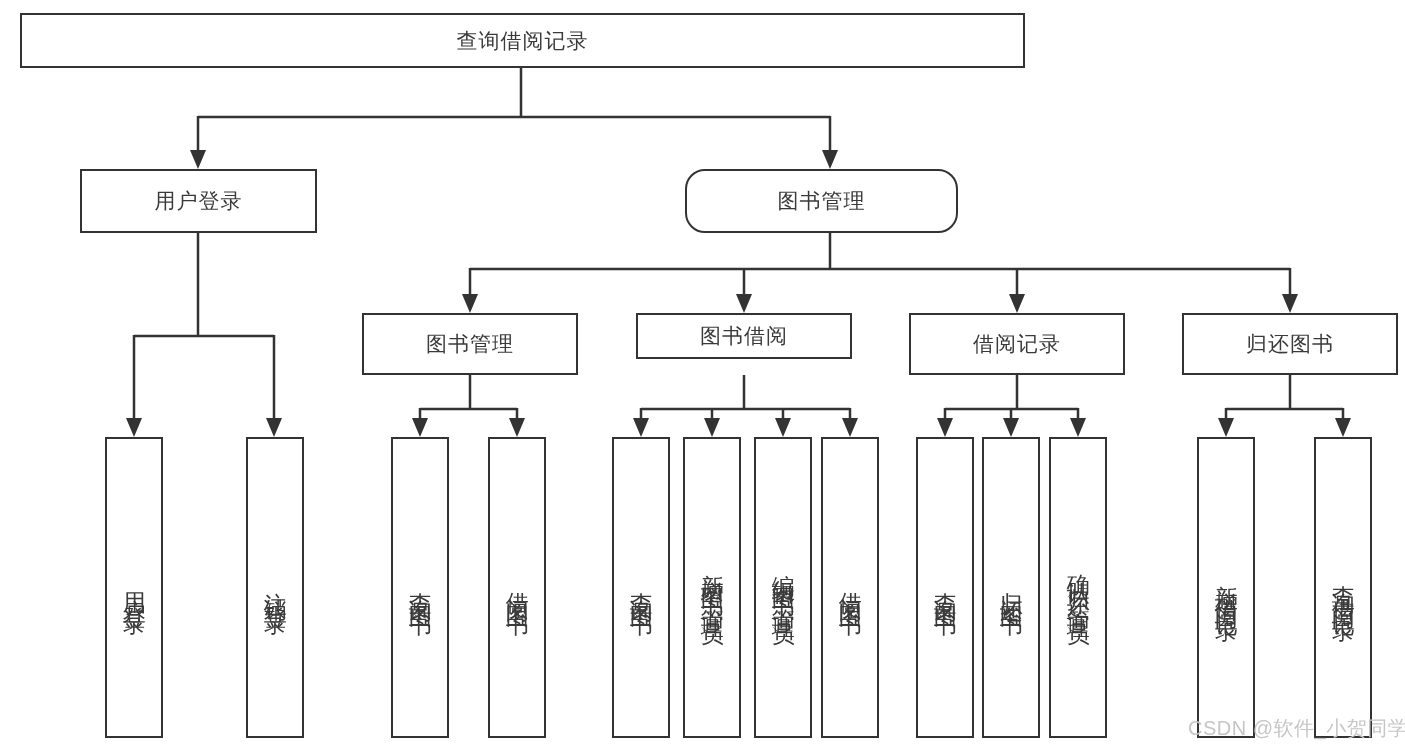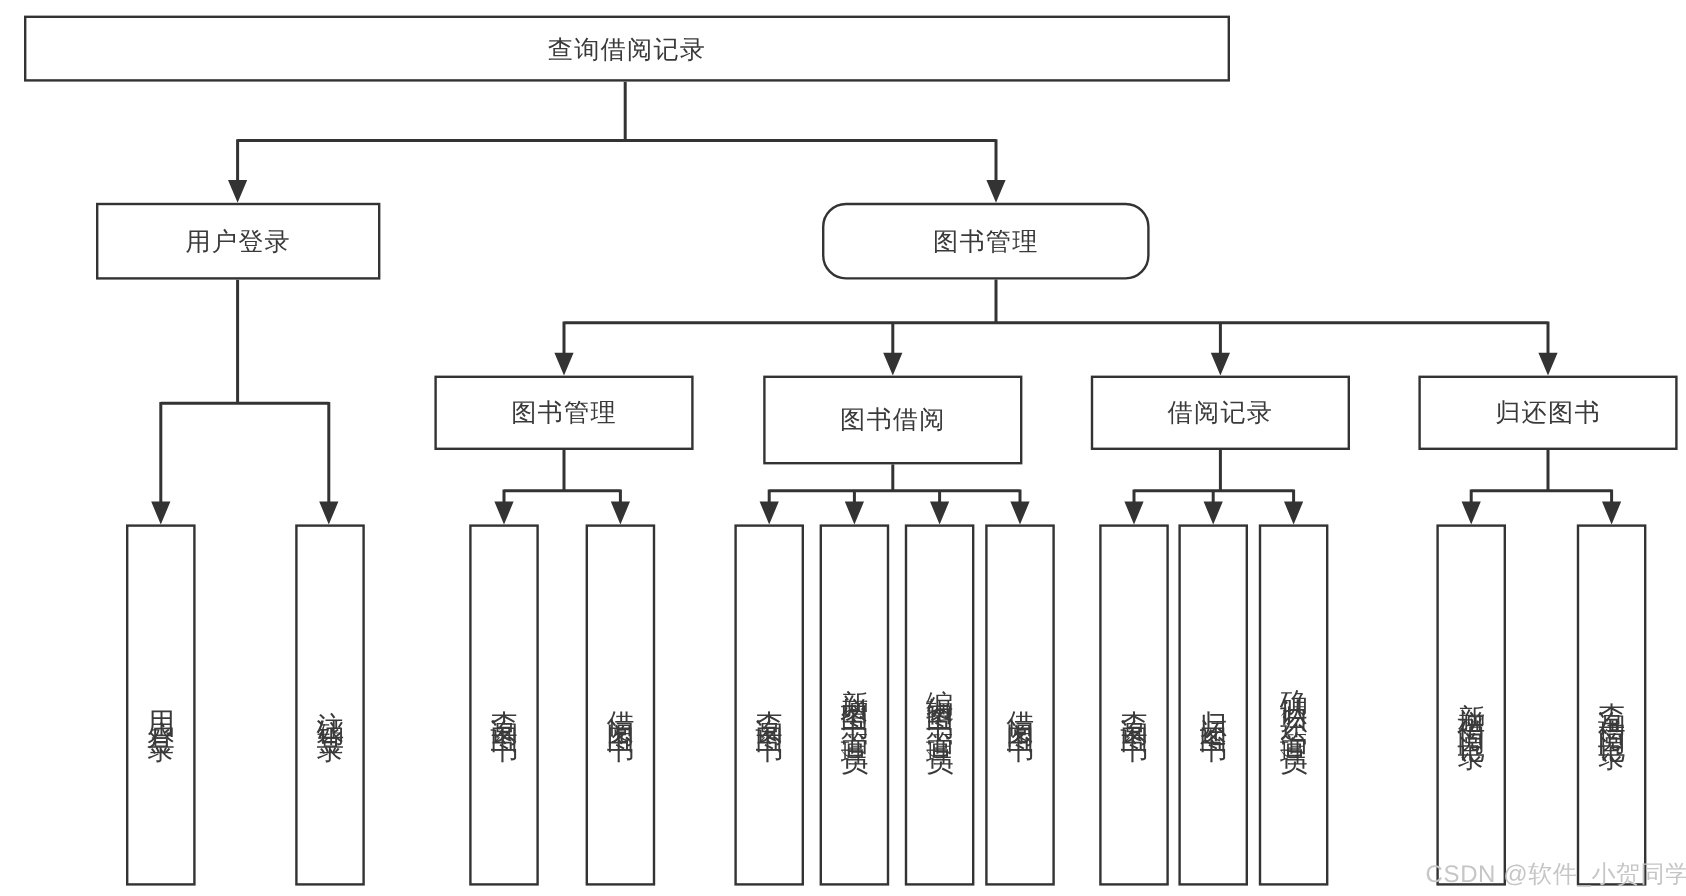--- a/index.html
+++ b/index.html
@@ -25,21 +25,21 @@
     writing-mode:vertical-rl;
     font-size:23px;
     letter-spacing:7px;
     line-height:1.1;
   }
   
   .b-root{left:20px;top:13px;width:1005px;height:55px;}
   .b-user{left:80px;top:169px;width:237px;height:64px;}
   .b-book{left:685px;top:169px;width:273px;height:64px;border-radius:20px;}
   .b-l3a{left:362px;top:313px;width:216px;height:62px;}
-  .b-l3b{left:636px;top:313px;width:216px;height:74px;}
+  .b-l3b{left:636px;top:313px;width:216px;height:46px;}
   .b-l3c{left:909px;top:313px;width:216px;height:62px;}
   .b-l3d{left:1182px;top:313px;width:216px;height:62px;}
   
   .leaf{top:437px;width:58px;height:301px;}
   .f1{left:105px}.f2{left:246px}
   .f3{left:391px}.f4{left:488px}
   .f5{left:612px}.f6{left:683px}.f7{left:754px}.f8{left:821px}
   .f9{left:916px}.f10{left:982px}.f11{left:1049px}
   .f12{left:1197px}.f13{left:1314px}
   .watermark{

